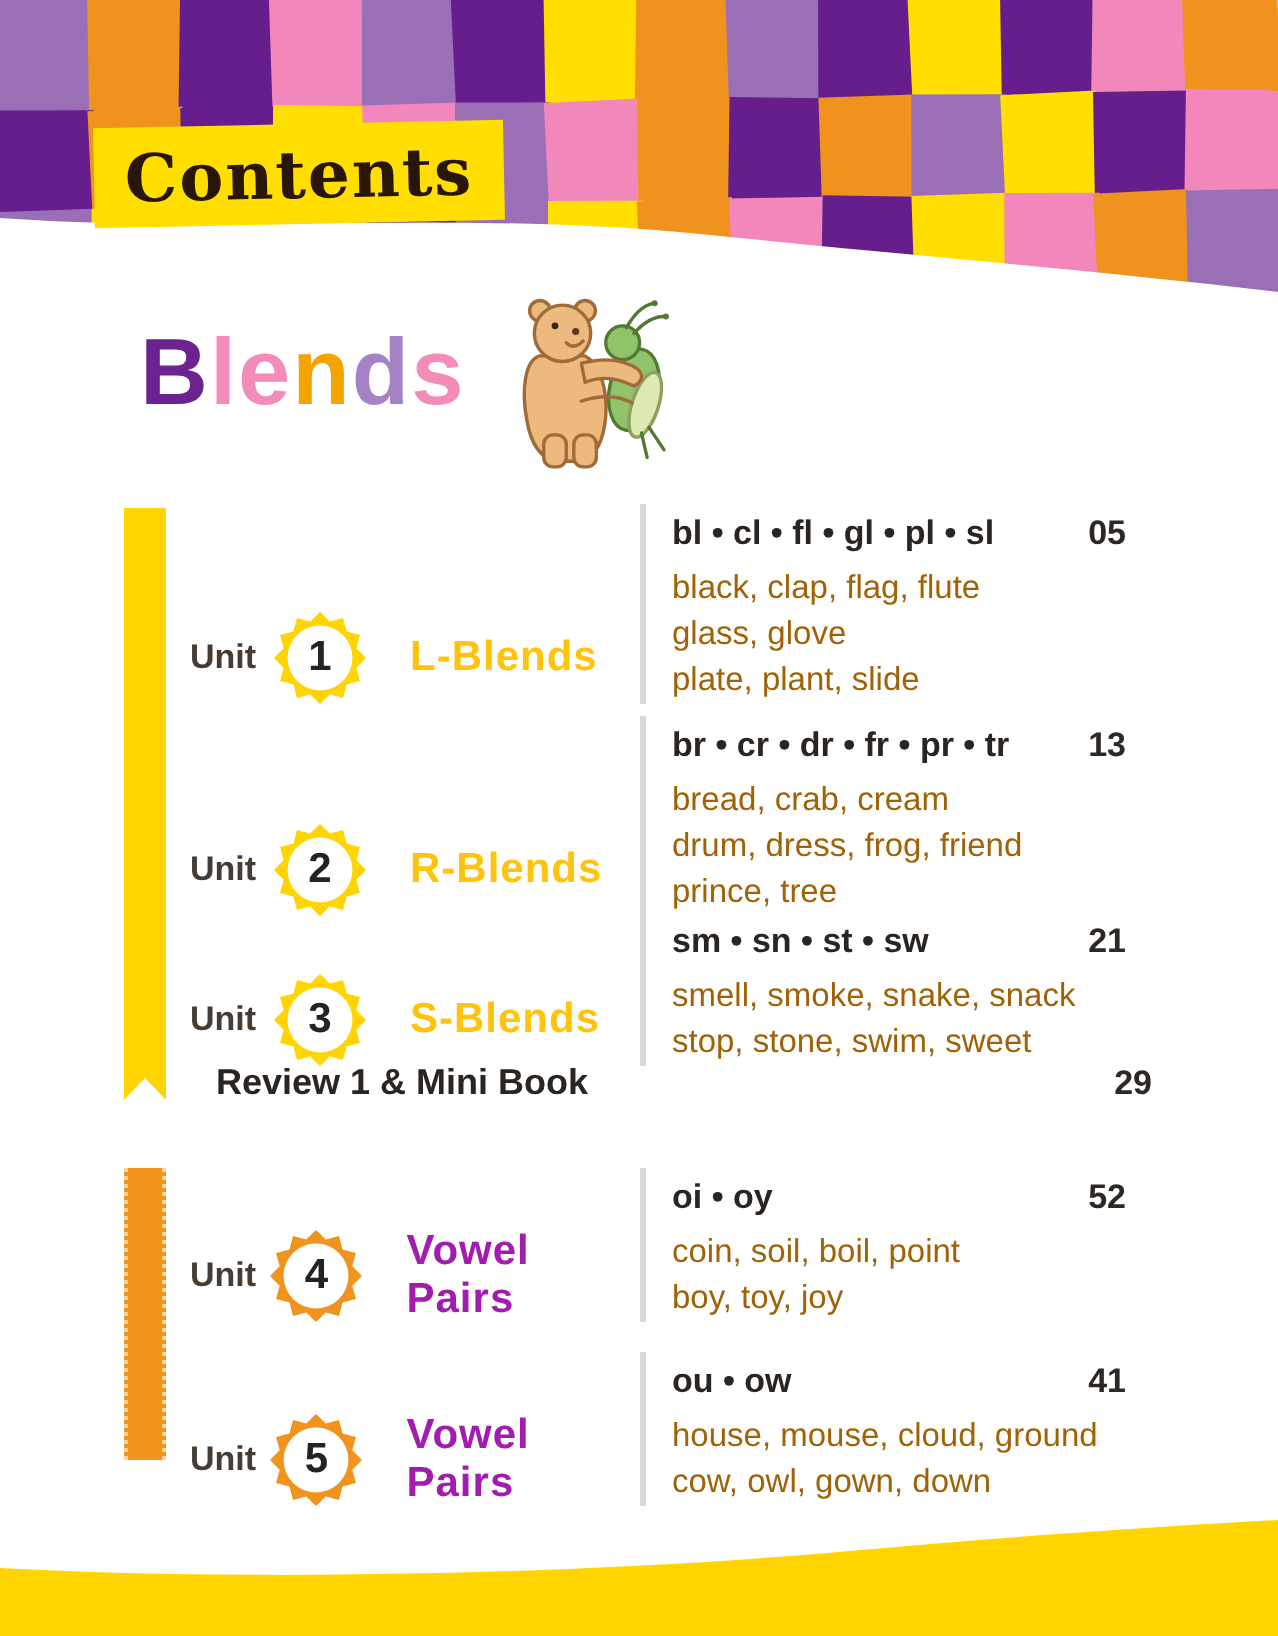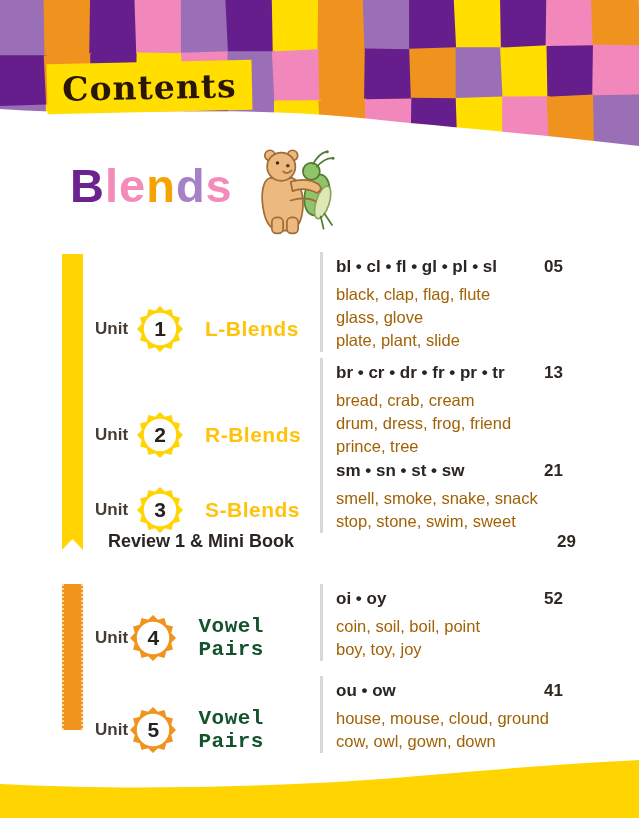--- a/index.html
+++ b/index.html
@@ -36,21 +36,21 @@
   .unit-left{width:225px;display:flex;align-items:center;height:46px;flex:none;}
   .unit-word{font-size:17px;font-weight:600;color:#463C33;width:42px;}
   .badge{position:relative;width:46px;height:46px;flex:none;}
   .badge svg{position:absolute;inset:0;}
   .badge-yellow polygon{fill:#FFD400;}
   .badge-orange polygon{fill:#F0941E;}
   .badge-num{position:absolute;inset:0;display:flex;align-items:center;justify-content:center;
         font-size:21px;font-weight:700;color:#262220;}
   .unit-title{margin-left:22px;font-size:21px;font-weight:800;letter-spacing:.5px;}
   .title-gold{color:#FFC30B;}
-  .title-orange{color:#14532d;font-family:Liberation Mono, monospace;}
+  .title-orange{color:#a21caf;}
 
   .unit-right{flex:1;border-left:3px solid #D8D8D8;padding:2px 0 0 13px;}
   .blend-line{display:flex;align-items:flex-start;gap:12px;}
   .blend-text{flex:1;font-size:17px;font-weight:800;color:#2B2521;line-height:25px;}
   .page-num{width:58px;text-align:right;padding-right:22px;box-sizing:border-box;
         font-size:17px;font-weight:700;color:#2E2823;line-height:25px;flex:none;}
   .words{font-size:16.5px;font-weight:500;color:#a16207;line-height:23px;margin-top:4px;
         white-space:pre-line;}
 
   .review-row{position:absolute;left:80px;top:277px;width:490px;display:flex;align-items:flex-start;margin-left:28px;}

